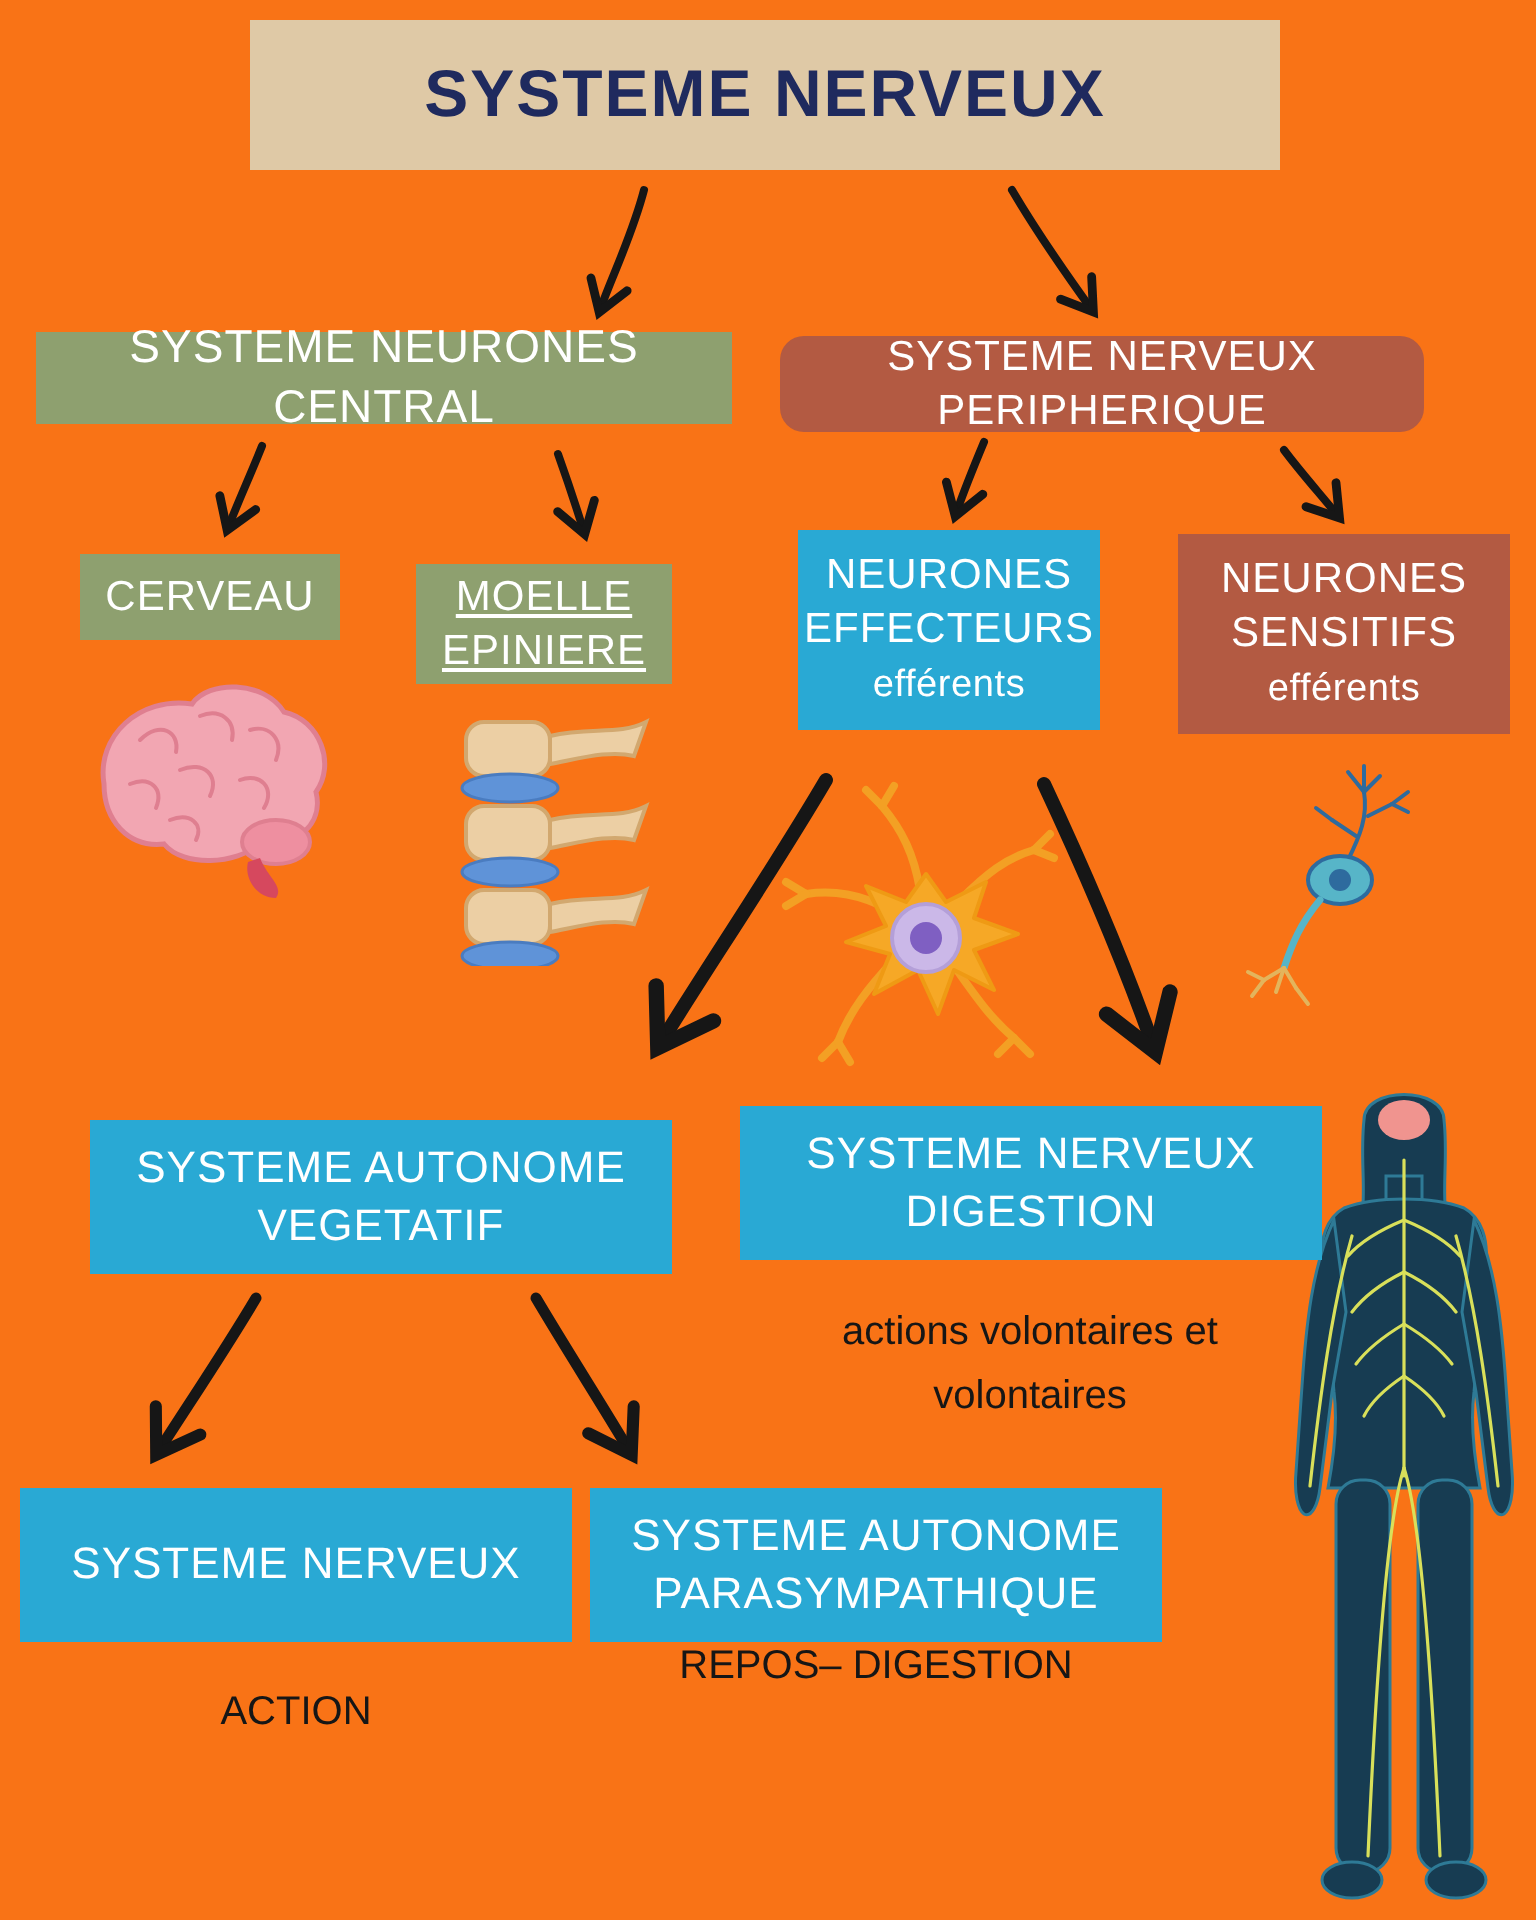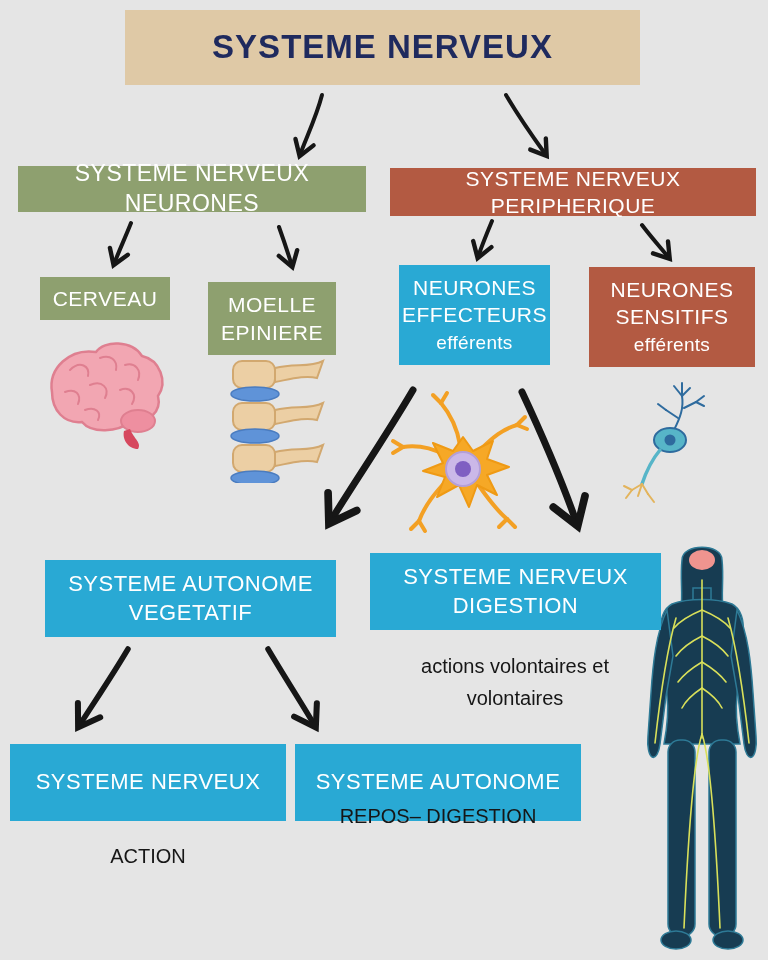--- a/index.html
+++ b/index.html
@@ -1,46 +1,46 @@
 <!DOCTYPE html>
 <html><head>
 <meta charset="utf-8">
 <style>
   html,body{margin:0;padding:0;background:#fff;}
   .canvas{
-    position:relative;width:768px;height:960px;background:#e5e5e5;
+    position:relative;width:768px;height:960px;background:#f97316;
     font-family:"Liberation Sans", sans-serif;overflow:hidden;
   }
   .arrows{position:absolute;left:0;top:0;width:768px;height:960px;pointer-events:none;}
   .box{
     position:absolute;display:flex;flex-direction:column;align-items:center;justify-content:center;
     color:#ffffff;text-align:center;line-height:1.3;letter-spacing:.5px;
   }
   .box span{display:block;}
   .tan{background:#dfc9a6;}
   .green{background:#8ea06f;}
   .brick{background:#b35a42;}
   .blue{background:#29a9d4;}
   #title-box{left:125px;top:10px;width:515px;height:75px;}
   #title-box span{color:#1f2a5e;font-size:33px;font-weight:bold;letter-spacing:1px;}
   #box-central{left:18px;top:166px;width:348px;height:46px;font-size:23px;}
-  #box-periph{left:390px;top:168px;width:366px;height:48px;font-size:21px;}
+  #box-periph{left:390px;top:168px;width:322px;height:48px;font-size:21px;border-radius:12px;}
   #box-cerveau{left:40px;top:277px;width:130px;height:43px;font-size:21px;}
-  #box-moelle{left:208px;top:282px;width:128px;height:73px;font-size:21px;}
+  #box-moelle{left:208px;top:282px;width:128px;height:60px;font-size:21px;text-decoration:underline;}
   #box-effecteurs{left:399px;top:265px;width:151px;height:100px;font-size:21px;}
   #box-sensitifs{left:589px;top:267px;width:166px;height:100px;font-size:21px;}
   .box .sub{font-size:19px;letter-spacing:.3px;margin-top:3px;}
   #box-vegetatif{left:45px;top:560px;width:291px;height:77px;font-size:22px;}
   #box-somatique{left:370px;top:553px;width:291px;height:77px;font-size:22px;}
   #box-sympathique{left:10px;top:744px;width:276px;height:77px;font-size:22px;}
   #box-parasympathique{left:295px;top:744px;width:286px;height:77px;font-size:22px;}
   .note{position:absolute;color:#161616;font-size:20px;text-align:center;line-height:1.6;}
   #note-somatique{left:375px;top:650px;width:280px;}
   #note-action{left:68px;top:840px;width:160px;}
-  #note-repos{left:318px;top:800px;width:240px;}
+  #note-repos{left:318px;top:817px;width:240px;}
   #note-bottom{left:88px;top:878px;width:400px;}
   .u{text-underline-offset:3px;}
   .illus{position:absolute;}
   #brain{left:30px;top:330px;width:150px;height:130px;}
   #spine{left:225px;top:358px;width:110px;height:125px;}
   #neuron{left:385px;top:385px;width:150px;height:160px;}
   #sensory{left:612px;top:378px;width:115px;height:140px;}
   #bodyfig{left:638px;top:538px;width:128px;height:420px;}
 </style>
 </head>
@@ -96,21 +96,21 @@
       <path d="M128,649 C112,676 93,704 79,726" stroke-width="5.5" marker-end="url(#ah)"></path>
       <path d="M268,649 C284,676 302,704 315,726" stroke-width="5.5" marker-end="url(#ah)"></path>
     </g>
   </svg>
 
   <div class="box tan" id="title-box">
     <span>SYSTEME NERVEUX</span>
   </div>
 
   <div class="box green" id="box-central">
-    <span>SYSTEME NERVEUX NEURONES</span>
+    <span>SYSTEME NEURONES CENTRAL</span>
   </div>
   <div class="box brick" id="box-periph">
     <span>SYSTEME NERVEUX PERIPHERIQUE</span>
   </div>
 
   <div class="box green" id="box-cerveau">
     <span>CERVEAU</span>
   </div>
   <div class="box green" id="box-moelle">
     <span>MOELLE</span>
@@ -222,20 +222,21 @@
   <div class="note" id="note-somatique">
     <span>actions </span><span class="u">volontaires</span><span> et</span><br>
     <span>volontaires</span>
   </div>
 
   <div class="box blue" id="box-sympathique">
     <span>SYSTEME NERVEUX</span>
   </div>
   <div class="box blue" id="box-parasympathique">
     <span>SYSTEME AUTONOME</span>
+    <span>PARASYMPATHIQUE</span>
   </div>
 
   <div class="note" id="note-action">
     <span>ACTION</span>
   </div>
   <div class="note" id="note-repos">
     <span>REPOS– DIGESTION</span>
   </div>
 
 </div>

